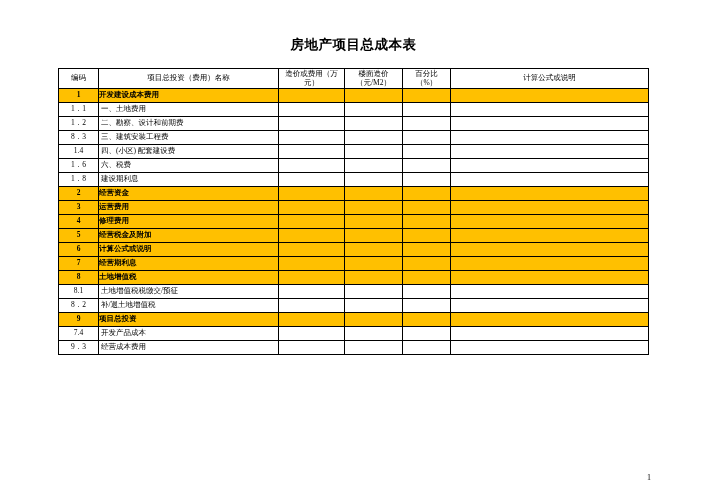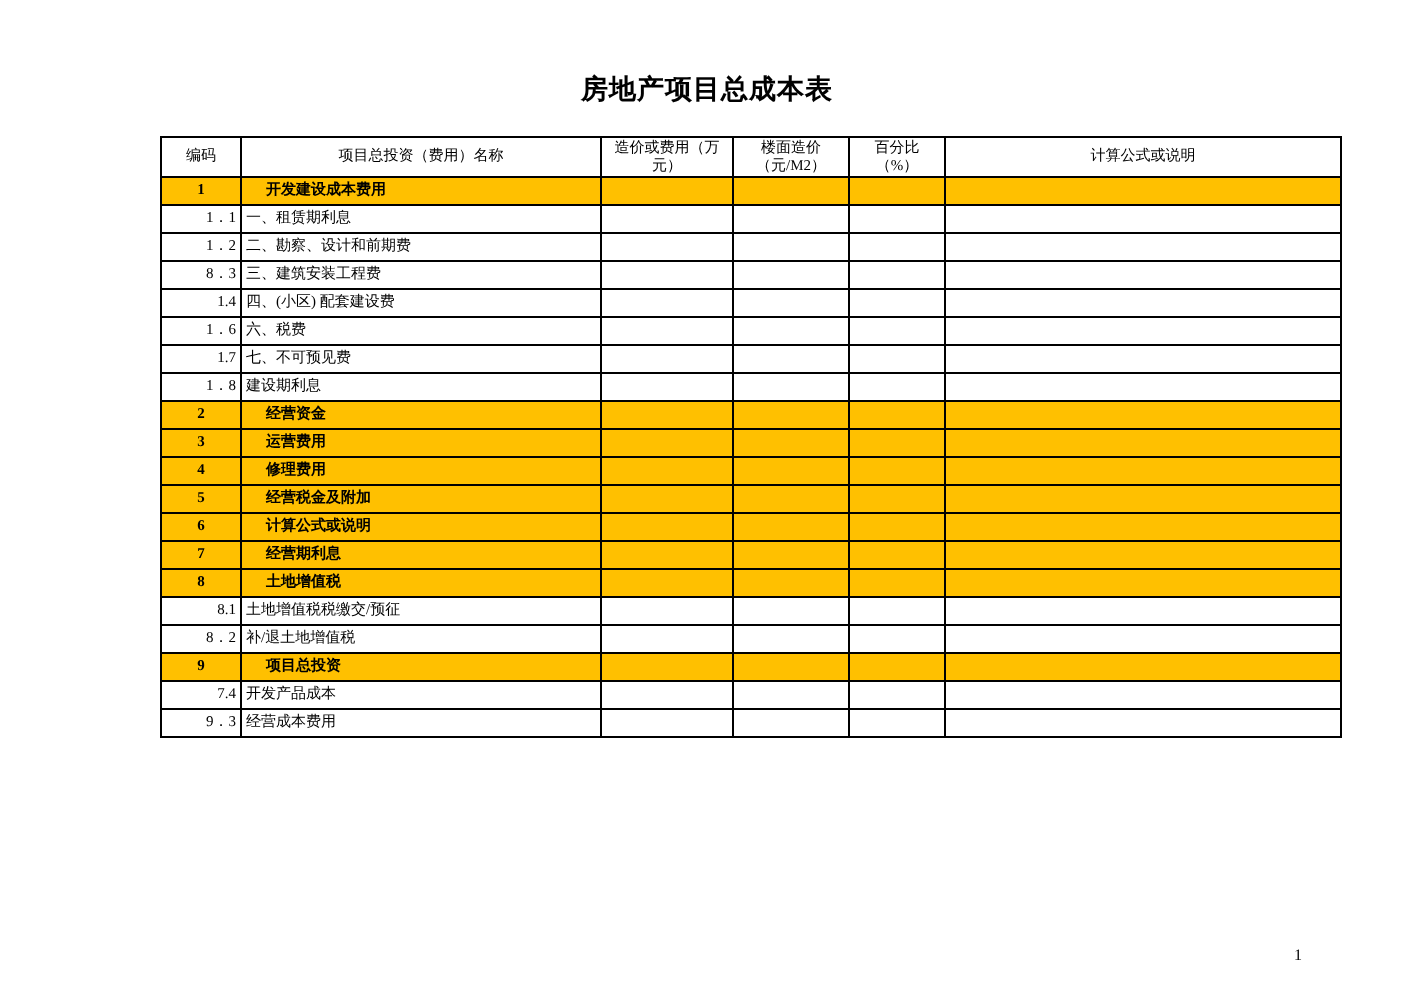--- a/index.html
+++ b/index.html
@@ -28,33 +28,32 @@
     font-size: 13.5px;
     font-weight: bold;
     font-family: "Liberation Serif", serif;
     letter-spacing: 0.5px;
     margin: 6px 0 14px 0;
   }
   table.cost-table {
     border-collapse: collapse;
     width: 100%;
     table-layout: fixed;
-    margin-left: 22px;
   }
   table.cost-table td, table.cost-table th {
     border: 1px solid #000;
     font-size: 7.5px;
     font-family: "Liberation Serif", serif;
     padding: 1px 2px;
     vertical-align: middle;
     line-height: 1.15;
     height: 14px;
     box-sizing: border-box;
   }
-  .col-code   { width: 40px; text-align: right; }
+  .col-code   { width: 40px; text-align: center; }
   .col-name   { width: 180px; text-align: left; padding-left: 4px; }
   .col-price  { width: 66px; text-align: center; }
   .col-floor  { width: 58px; text-align: center; }
   .col-pct    { width: 48px; text-align: center; }
   .col-note   { width: auto; text-align: center; }
 
   thead td {
     text-align: center;
     height: 40px;
     font-size: 7.5px;
@@ -62,21 +61,21 @@
   }
   tr.highlight td {
     background: #FFC000;
     font-weight: bold;
   }
   tr.highlight td.col-code {
     text-align: center;
     font-weight: bold;
   }
   tr.highlight td.col-name {
-    padding-left: 12px;
+    padding-left: 0;
   }
   td.indent1 { padding-left: 16px; }
   td.indent2 { padding-left: 20px; }
   .page-number {
     position: absolute;
     right: 56px;
     bottom: 18px;
     font-size: 8px;
     font-family: "Liberation Serif", serif;
   }
@@ -110,21 +109,21 @@
         <tr class="highlight">
           <td class="col-code">1</td>
           <td class="col-name">开发建设成本费用</td>
           <td class="col-price"></td>
           <td class="col-floor"></td>
           <td class="col-pct"></td>
           <td class="col-note"></td>
         </tr>
         <tr>
           <td class="col-code">1．1</td>
-          <td class="col-name indent1">一、租赁期利息</td>
+          <td class="col-name indent1">一、土地费用</td>
           <td class="col-price"></td>
           <td class="col-floor"></td>
           <td class="col-pct"></td>
           <td class="col-note"></td>
         </tr>
         <tr>
           <td class="col-code">1．2</td>
           <td class="col-name indent1">二、勘察、设计和前期费</td>
           <td class="col-price"></td>
           <td class="col-floor"></td>
@@ -149,28 +148,20 @@
         </tr>
         <tr>
           <td class="col-code">1．6</td>
           <td class="col-name indent1">六、税费</td>
           <td class="col-price"></td>
           <td class="col-floor"></td>
           <td class="col-pct"></td>
           <td class="col-note"></td>
         </tr>
         <tr>
-          <td class="col-code">1.7</td>
-          <td class="col-name indent1">七、不可预见费</td>
-          <td class="col-price"></td>
-          <td class="col-floor"></td>
-          <td class="col-pct"></td>
-          <td class="col-note"></td>
-        </tr>
-        <tr>
           <td class="col-code">1．8</td>
           <td class="col-name indent1">建设期利息</td>
           <td class="col-price"></td>
           <td class="col-floor"></td>
           <td class="col-pct"></td>
           <td class="col-note"></td>
         </tr>
         <tr class="highlight">
           <td class="col-code">2</td>
           <td class="col-name">经营资金</td>

